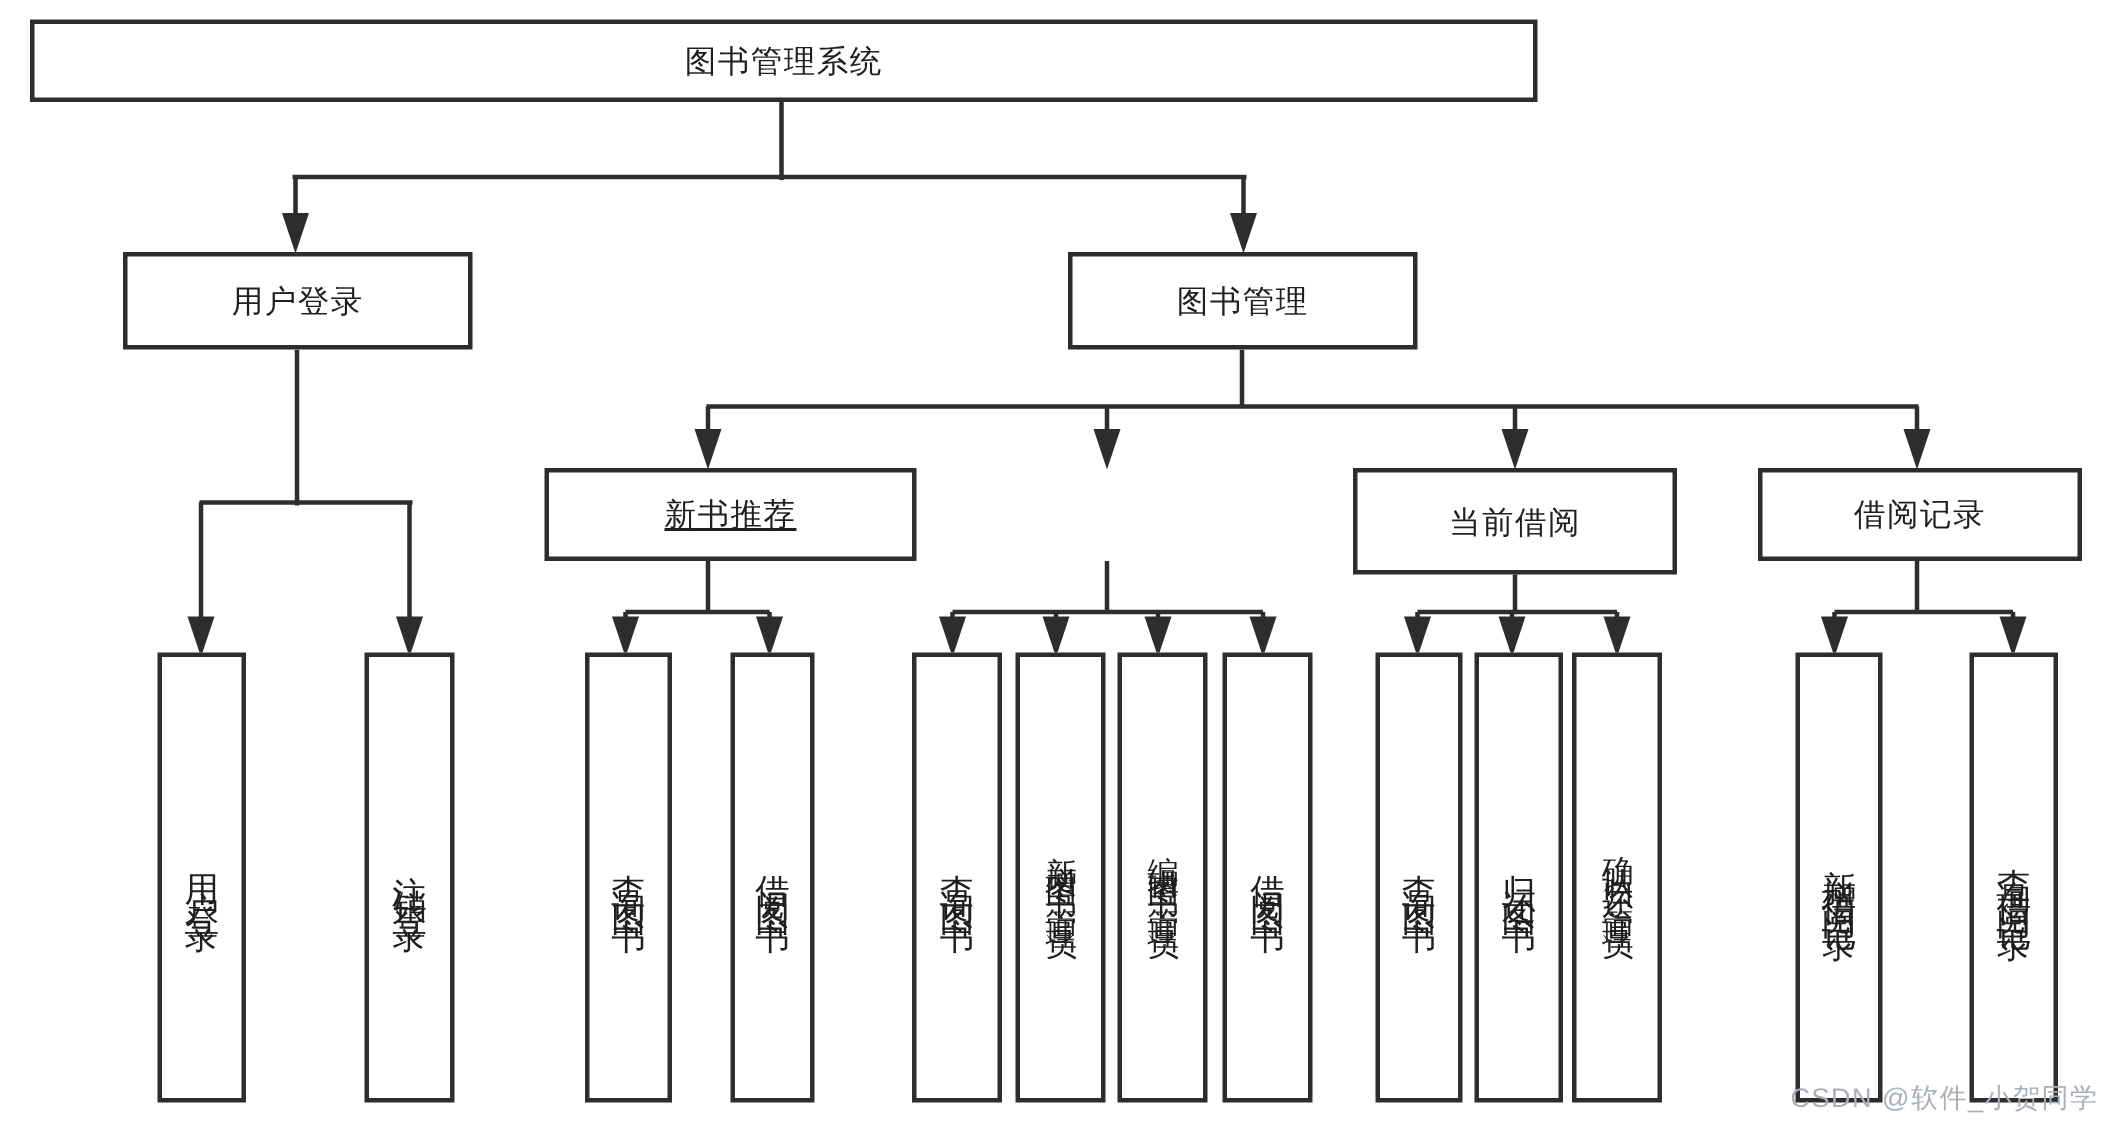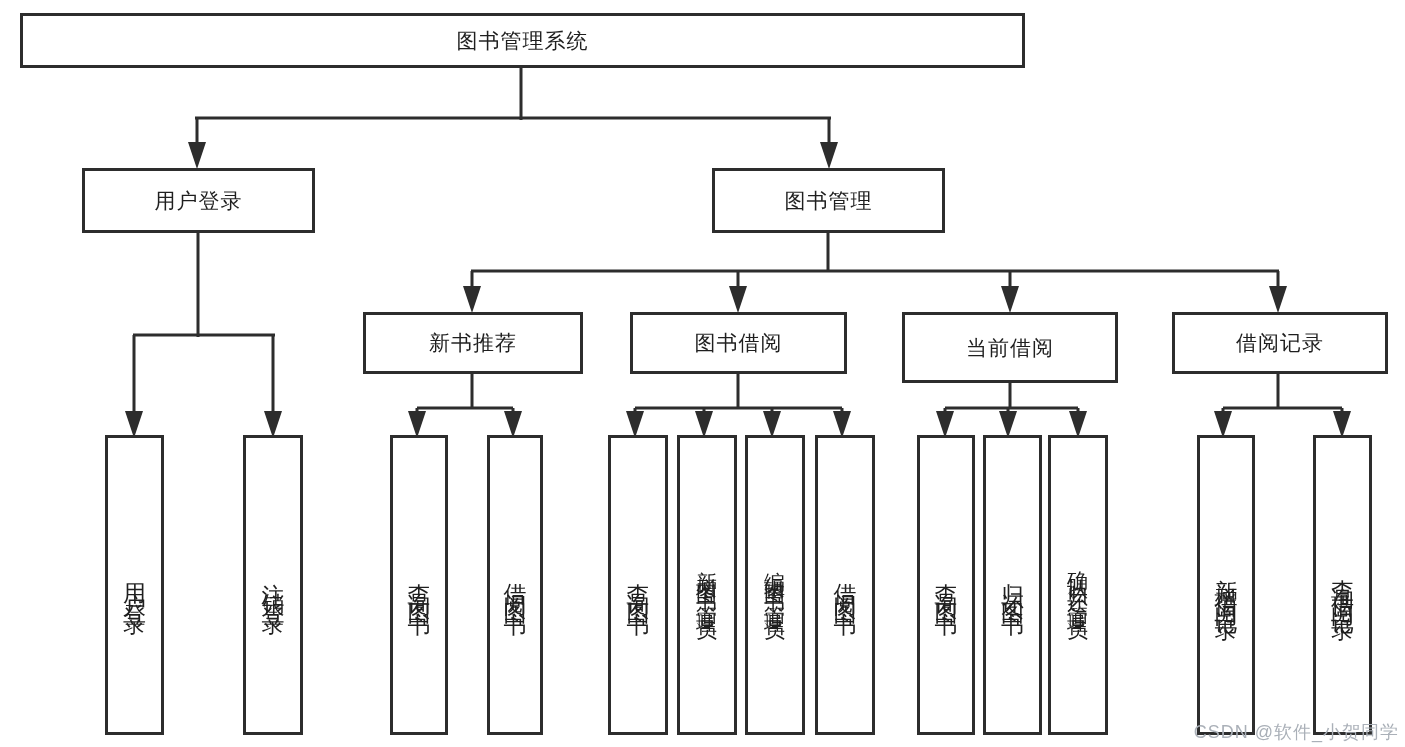--- a/index.html
+++ b/index.html
@@ -23,21 +23,21 @@
     font-size: 21px;
     letter-spacing: 1px;
     z-index: 2;
   }
   
   .n-root   { left: 20px;   top: 13px;  width: 1005px; height: 55px; }
   
   .n-login  { left: 82px;   top: 168px; width: 233px;  height: 65px; }
   .n-mgmt   { left: 712px;  top: 168px; width: 233px;  height: 65px; }
   
-  .n-rec    { left: 363px;  top: 312px; width: 220px;  height: 62px; }
+  .n-rec    { left: 363px;  top: 312px; width: 248px;  height: 62px; text-decoration: underline; }
   .n-borrow { left: 630px;  top: 312px; width: 217px;  height: 62px; }
   .n-cur    { left: 902px;  top: 312px; width: 216px;  height: 71px; }
   .n-rem    { left: 1172px; top: 312px; width: 216px;  height: 62px; }
   
   .leaf { top: 435px; height: 300px; }
   .vtext {
     writing-mode: vertical-rl;
     text-orientation: mixed;
     font-size: 23px;
     line-height: 1;
@@ -146,23 +146,20 @@
   <div class="box n-login">
     <span>用户登录</span>
   </div>
   <div class="box n-mgmt">
     <span>图书管理</span>
   </div>
 
   <div class="box n-rec">
     <span>新书推荐</span>
   </div>
-  <div class="box n-borrow">
-    <span>图书借阅</span>
-  </div>
   <div class="box n-cur">
     <span>当前借阅</span>
   </div>
   <div class="box n-rem">
     <span>借阅记录</span>
   </div>
 
   <div class="box leaf l1">
     <span class="vtext">用户登录</span>
   </div>

